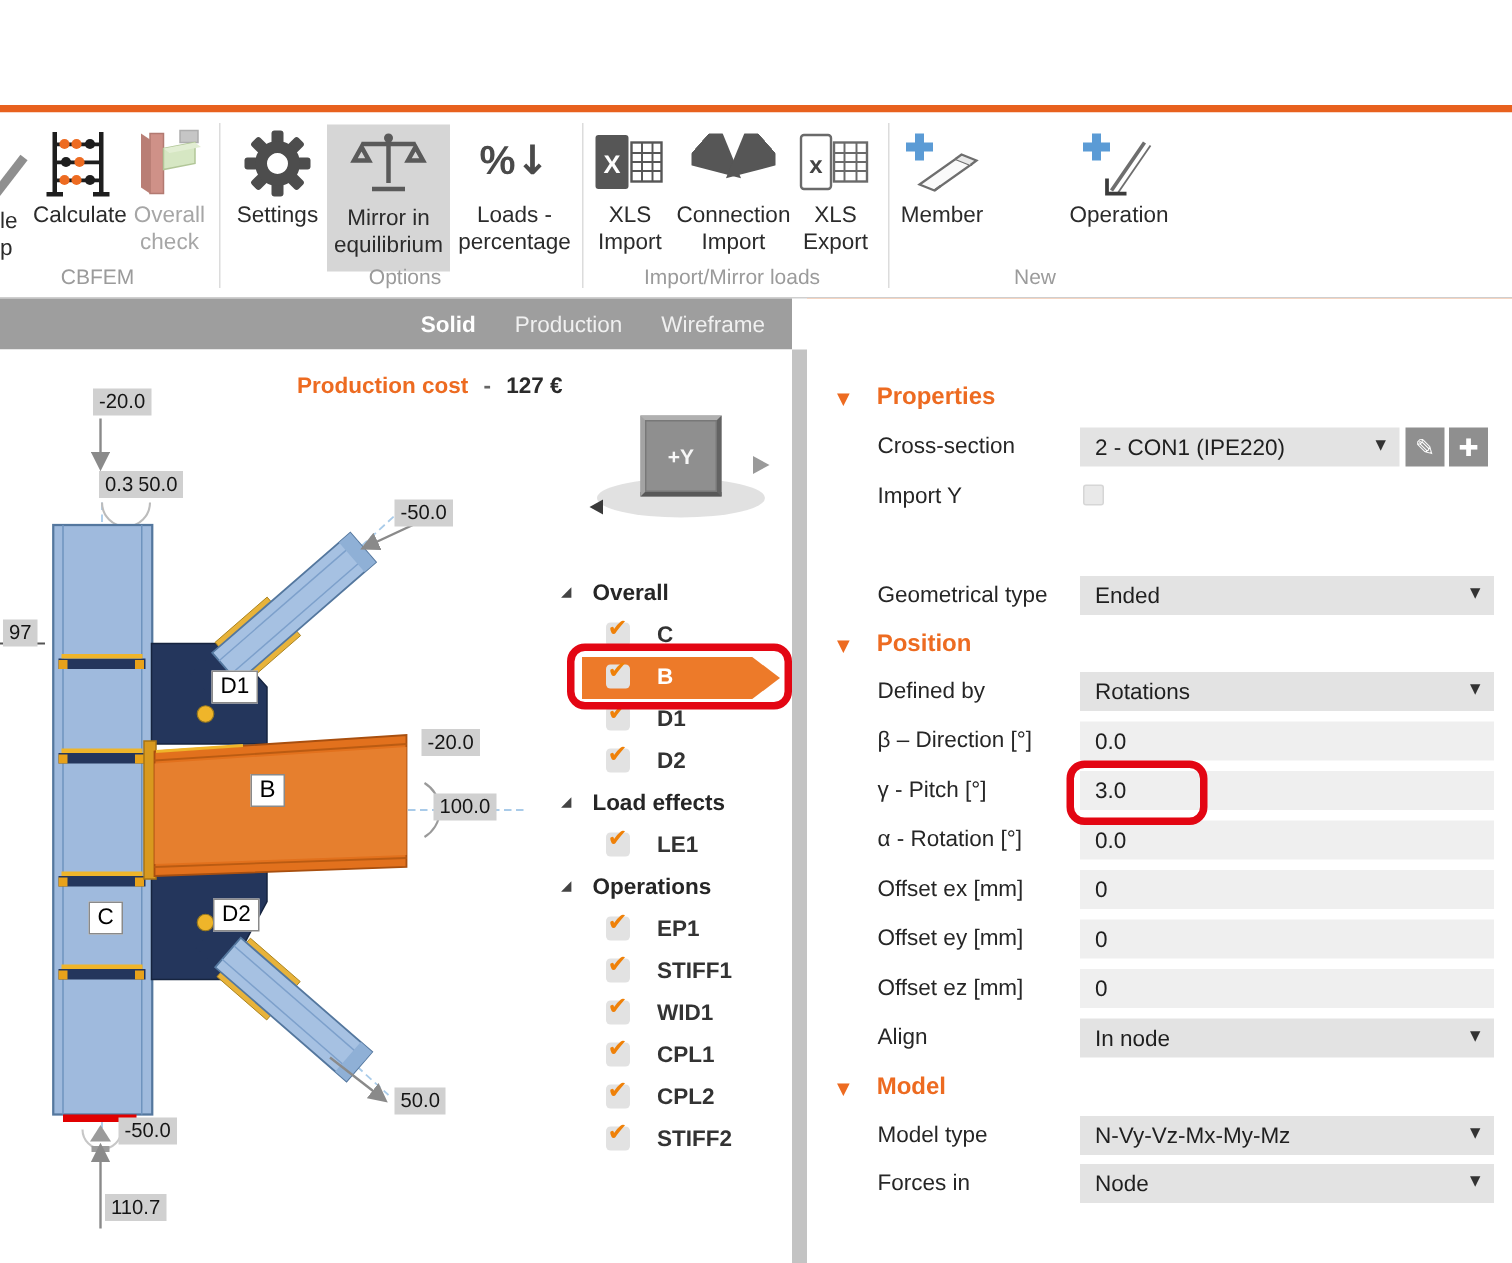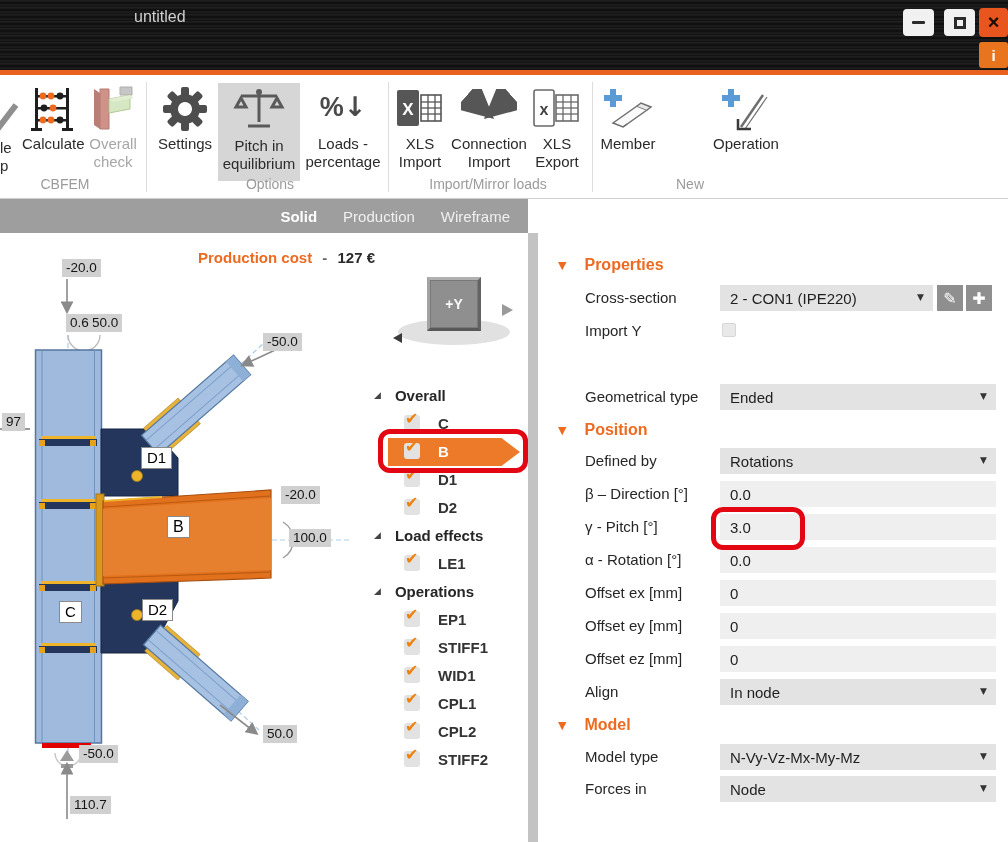--- a/index.html
+++ b/index.html
@@ -95,31 +95,20 @@
   
   .redbox { position:absolute; border:5px solid #e30613; border-radius:12px; z-index:30; pointer-events:none; }
   .redbox1 { left:378px; top:429px; width:150px; height:44px; }
   .redbox2 { left:711px; top:507px; width:94px; height:43px; }
 </style>
 </head>
 <body>
 
 <div class="page">
 
-  <div class="titlebar">
-    <span class="title-text">untitled</span>
-    <div class="winbtn btn-min">
-        <span class="bar"></span>
-      </div>
-    <div class="winbtn btn-max">
-        <span class="box"></span>
-      </div>
-    <div class="winbtn btn-close">×</div>
-    <div class="winbtn btn-info">i</div>
-  </div>
   <div class="accentline"></div>
 
   <div class="ribbon">
 
     <div class="rbtn" style="left:0;width:20px">
       <span class="ric">
         <svg width="20" height="50">
             <line x1="-4" y1="48" x2="16" y2="22" stroke="#8f8f8f" stroke-width="6"></line>
           </svg>
       </span>
@@ -193,21 +182,21 @@
           <g stroke="#5a5a5a" stroke-width="3" fill="none">
             <line x1="26" y1="6" x2="26" y2="36"></line>
             <line x1="8" y1="10" x2="44" y2="10"></line>
             <polygon points="8,12 3,21 13,21"></polygon>
             <polygon points="44,12 39,21 49,21"></polygon>
             <line x1="15" y1="40" x2="37" y2="40"></line>
           </g>
           <circle cx="26" cy="6" r="3" fill="#5a5a5a"></circle>
         </svg>
       </span>
-      <span>Pitch in</span><br>
+      <span>Mirror in</span><br>
       <span>equilibrium</span>
     </div>
     <div class="rbtn" style="left:302px;width:82px">
       <span class="ric" style="font-size:27px;font-weight:bold;color:#4a4a4a;line-height:48px">
         <span>%</span><span style="font-family:'DejaVu Sans',sans-serif">↓</span>
       </span>
       <span>Loads -</span><br>
       <span>percentage</span>
     </div>
     <div class="rgroup-label" style="left:210px;width:120px">Options</div>
@@ -417,21 +406,21 @@
     </div>
 
     
     <div class="cube-shadow"></div>
     <div class="cube">+Y</div>
     <div class="tri-left"></div>
     <div class="tri-right"></div>
 
     
     <div class="dim-label" style="left:62px;top:26px">-20.0</div>
-    <div class="dim-label" style="left:66px;top:81px;z-index:2">0.6</div>
+    <div class="dim-label" style="left:66px;top:81px;z-index:2">0.3</div>
     <div class="dim-label" style="left:88px;top:81px;z-index:1">50.0</div>
     <div class="dim-label" style="left:263px;top:100px">-50.0</div>
     <div class="dim-label" style="left:2px;top:180px">97</div>
     <div class="dim-label" style="left:281px;top:253px">-20.0</div>
     <div class="dim-label" style="left:289px;top:296px">100.0</div>
     <div class="dim-label" style="left:263px;top:492px">50.0</div>
     <div class="dim-label" style="left:79px;top:512px">-50.0</div>
     <div class="dim-label" style="left:70px;top:563px">110.7</div>
 
     

